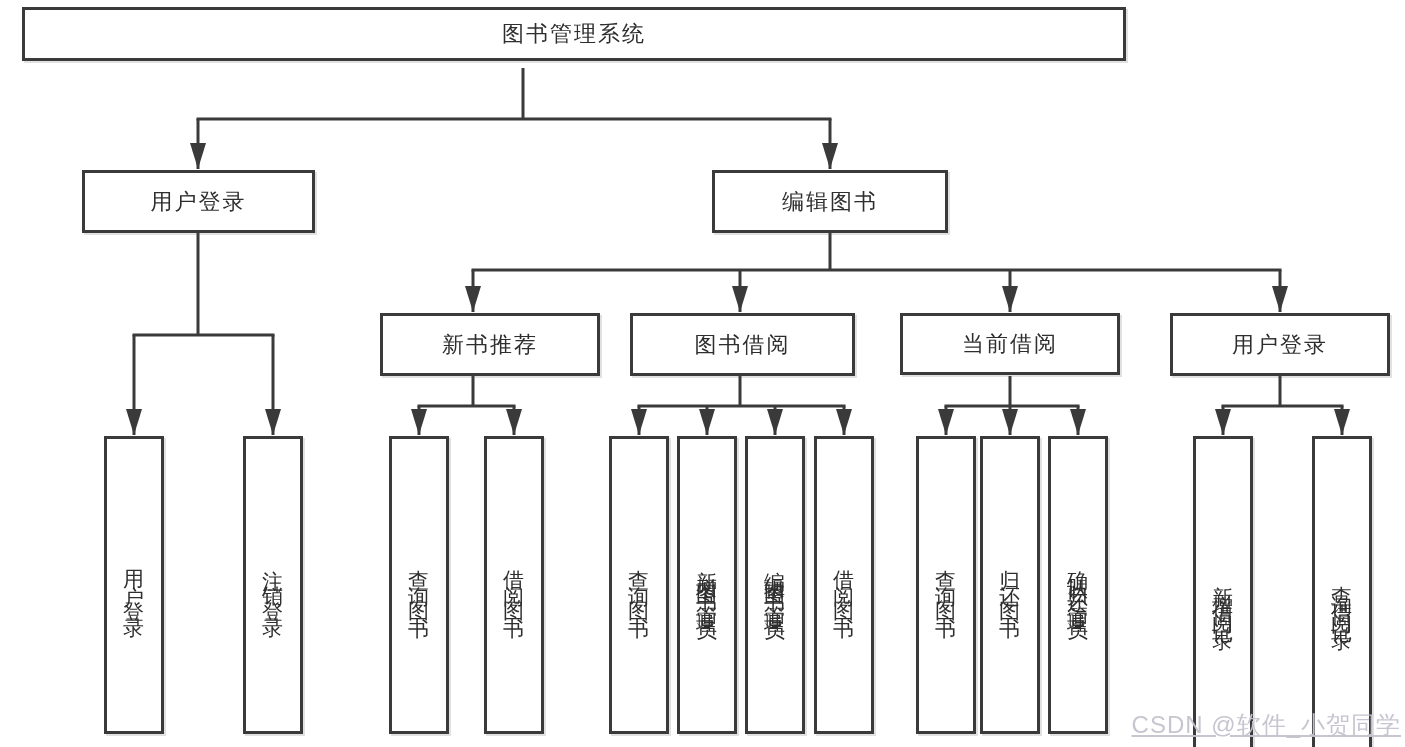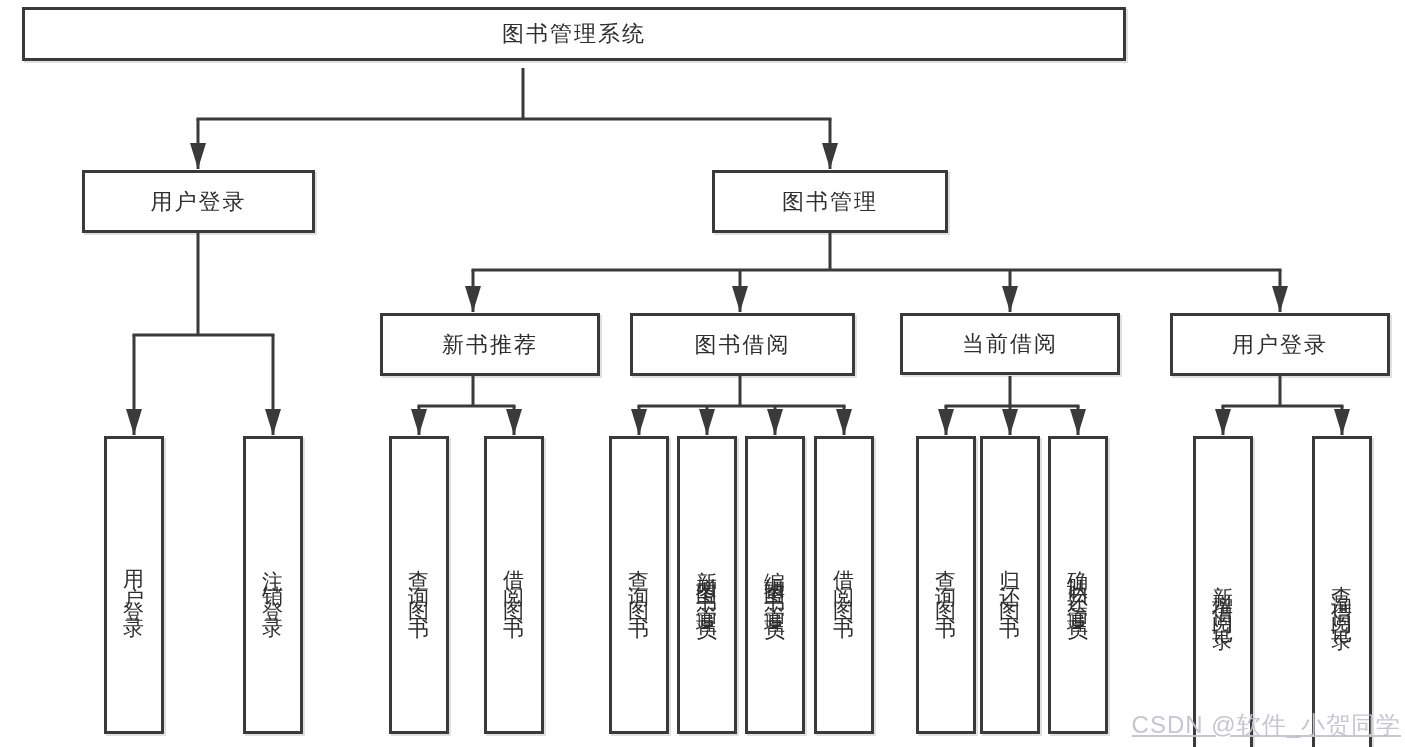--- a/index.html
+++ b/index.html
@@ -100,21 +100,21 @@
   </svg>
 
   <div class="box h" style="left:22px; top:7px; width:1104px; height:54px;">
     <span>图书管理系统</span>
   </div>
 
   <div class="box h" style="left:82px; top:170px; width:233px; height:63px;">
     <span>用户登录</span>
   </div>
   <div class="box h" style="left:712px; top:170px; width:236px; height:63px;">
-    <span>图书管理</span>
+    <span>编辑图书</span>
   </div>
 
   <div class="box h" style="left:380px; top:313px; width:220px; height:63px;">
     <span>新书推荐</span>
   </div>
   <div class="box h" style="left:630px; top:313px; width:225px; height:63px;">
     <span>图书借阅</span>
   </div>
   <div class="box h" style="left:900px; top:313px; width:220px; height:62px;">
     <span>当前借阅</span>

